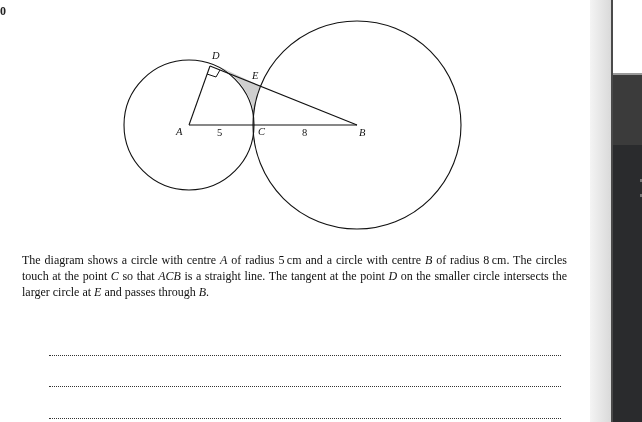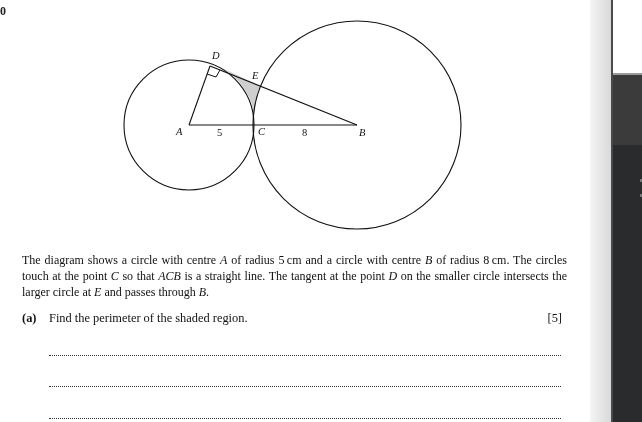--- a/index.html
+++ b/index.html
@@ -89,24 +89,20 @@
     <text class="it" x="252" y="79">E</text>
     <text class="it" x="176" y="135">A</text>
     <text x="217" y="136">5</text>
     <text class="it" x="258" y="135">C</text>
     <text x="302" y="136">8</text>
     <text class="it" x="359" y="136">B</text>
   </svg>
 
   <div class="stem"><span>The diagram shows a circle with centre </span><i>A</i><span> of radius 5 cm and a circle with centre </span><i>B</i><span> of radius 8 cm. The circles touch at the point </span><i>C</i><span> so that </span><i>ACB</i><span> is a straight line.  The tangent at the point </span><i>D</i><span> on the smaller circle intersects the larger circle at </span><i>E</i><span> and passes through </span><i>B</i><span>.</span></div>
 
-  <div class="question">
-    <span class="q-label">(a)</span><span>Find the perimeter of the shaded region.</span>
-    <span class="q-marks">[5]</span>
-  </div>
 
   <div class="answer-line" style="top:355px;"></div>
   <div class="answer-line" style="top:386px;"></div>
   <div class="answer-line" style="top:418px;"></div>
 </div>
 
 <div class="page-edge"></div>
 <div class="page-border"></div>
 <div class="side-panel">
   <div class="top-white"></div>

